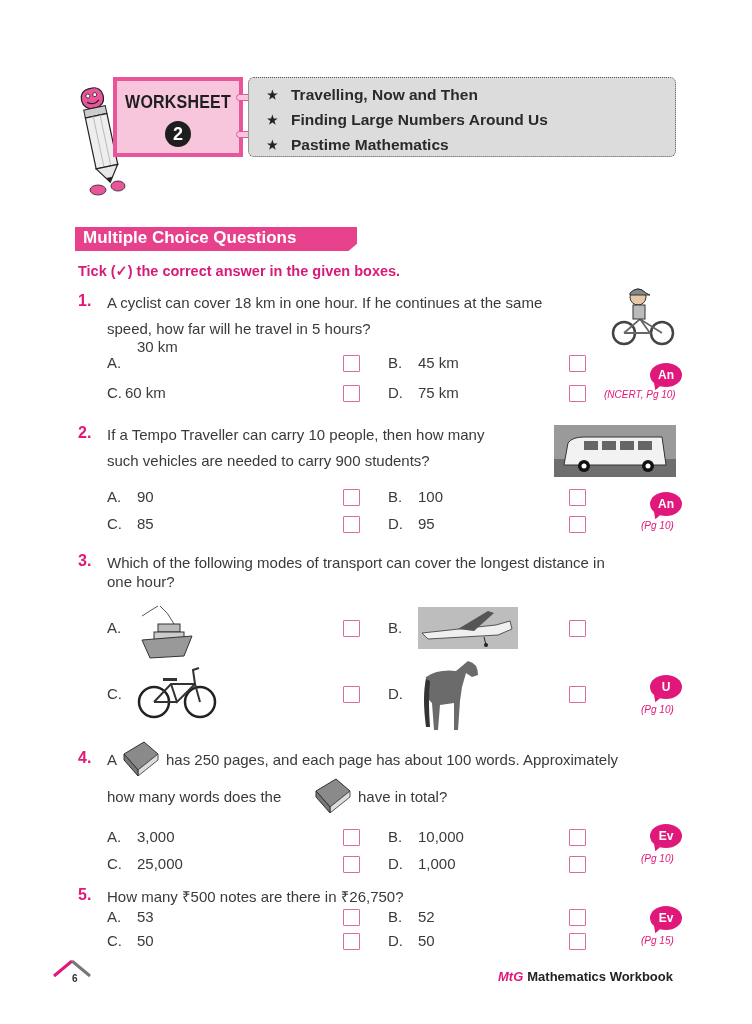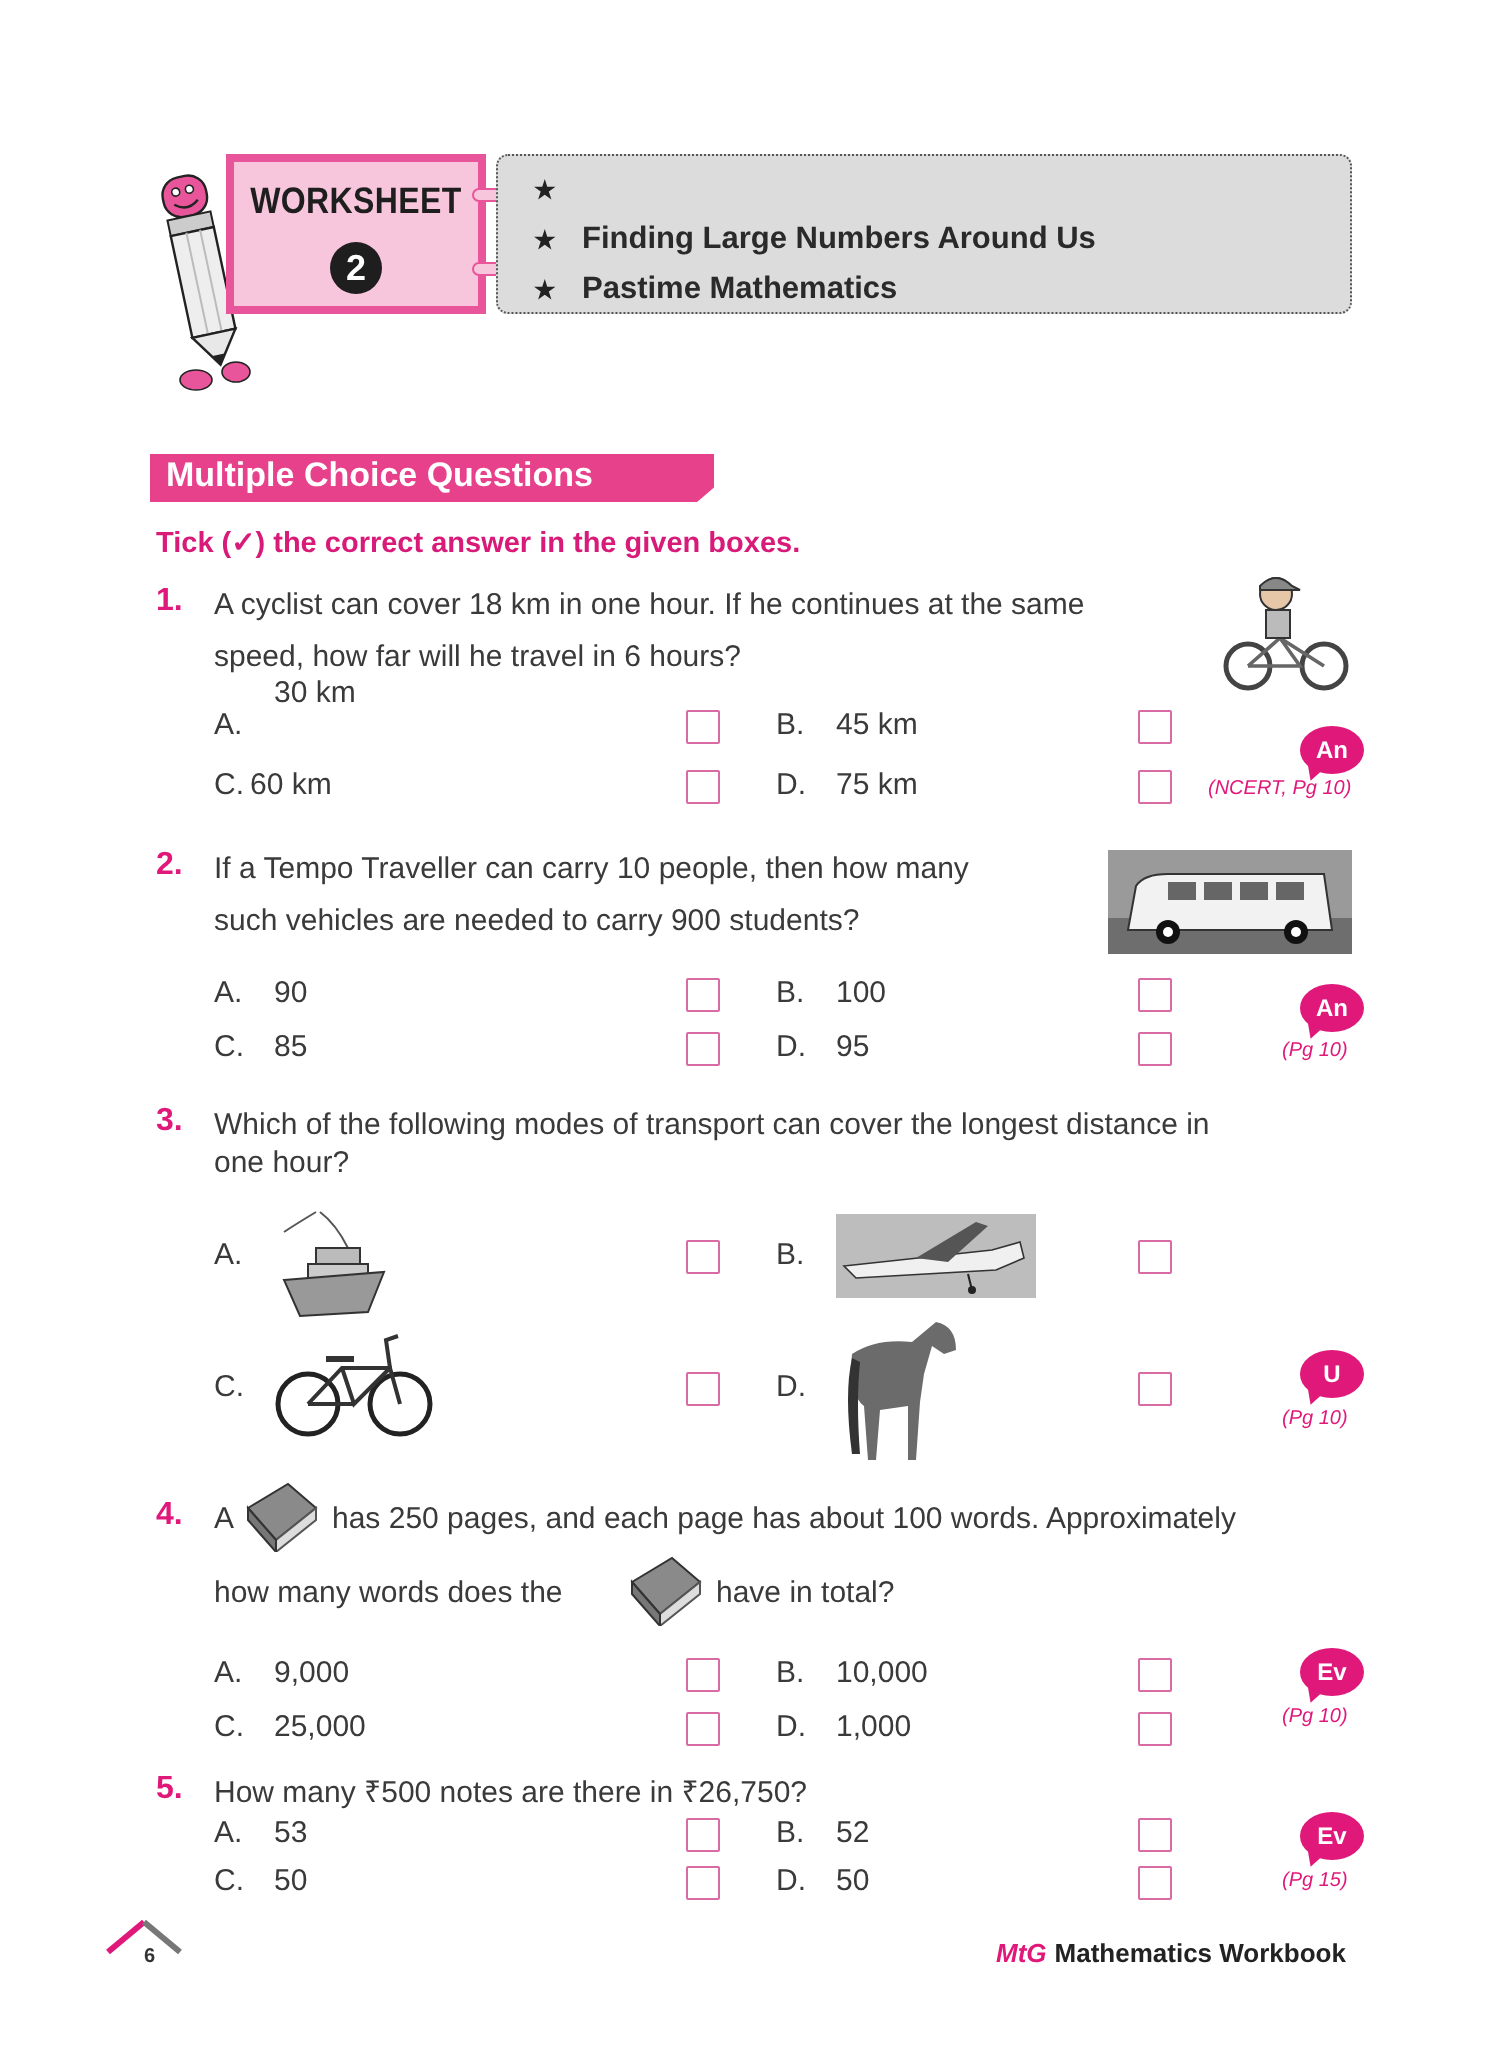--- a/index.html
+++ b/index.html
@@ -62,37 +62,38 @@
 <div class="abs ws-box">
   <div class="abs ws-title">WORKSHEET</div>
   <div class="abs ws-num">2</div>
 </div>
 <div class="abs ring" style="left:236px; top:94px;"></div>
 <div class="abs ring" style="left:236px; top:131px;"></div>
 
 <div class="abs topics-box">
   <div class="topic">
       <span class="star">★</span>
+      <span>Travelling, Now and Then</span>
     </div>
   <div class="topic">
       <span class="star">★</span>
       <span>Finding Large Numbers Around Us</span>
     </div>
   <div class="topic">
       <span class="star">★</span>
       <span>Pastime Mathematics</span>
     </div>
 </div>
 
 <div class="abs sec-banner">Multiple Choice Questions</div>
 <div class="abs instr">Tick (✓) the correct answer in the given boxes.</div>
 
 <div class="abs qnum" style="left:78px; top:292px;">1.</div>
 <div class="abs qtext" style="left:107px; top:294px;">A cyclist can cover 18 km in one hour. If he continues at the same</div>
-<div class="abs qtext" style="left:107px; top:320px;">speed, how far will he travel in 6 hours?</div>
+<div class="abs qtext" style="left:107px; top:320px;">speed, how far will he travel in 5 hours?</div>
 <svg class="abs" style="left:610px; top:285px; width:66px; height:62px;" viewBox="0 0 66 62">
   <circle cx="14" cy="48" r="11" fill="none" stroke="#444" stroke-width="2.5"></circle>
   <circle cx="52" cy="48" r="11" fill="none" stroke="#444" stroke-width="2.5"></circle>
   <path d="M14 48 L30 34 L52 48 M30 34 L40 48 L14 48" stroke="#666" stroke-width="1.8" fill="none"></path>
   <circle cx="28" cy="12" r="8" fill="#e6c8a8" stroke="#333"></circle>
   <path d="M20 8 Q28 0 36 8 L40 10 L20 10 Z" fill="#888" stroke="#333"></path>
   <rect x="23" y="20" width="12" height="14" fill="#bbb" stroke="#333"></rect>
 </svg>
 <div class="abs opt-label" style="left:107px; top:354px;">A.</div>
 <div class="abs opt-val" style="left:137px; top:338px;">30 km</div>
@@ -192,21 +193,21 @@
 <div class="abs qtext" style="left:166px; top:751px;">has 250 pages, and each page has about 100 words. Approximately</div>
 <div class="abs qtext" style="left:107px; top:788px;">how many words does the</div>
 <svg class="abs" style="left:312px; top:777px; width:42px; height:36px;" viewBox="0 0 42 36">
   <path d="M4 14 L24 2 L38 14 L18 30 Z" fill="#8a8a8a" stroke="#333"></path>
   <path d="M18 30 L38 14 L38 20 L18 36 Z" fill="#ddd" stroke="#555"></path>
   <path d="M4 14 L18 30 L18 36 L4 20 Z" fill="#777" stroke="#333"></path>
 </svg>
 <div class="abs qtext" style="left:358px; top:788px;text-align:center;">have in total?</div>
 
 <div class="abs opt-label" style="left:107px; top:828px;">A.</div>
-<div class="abs opt-val" style="left:137px; top:828px;">9,000</div>
+<div class="abs opt-val" style="left:137px; top:828px;">3,000</div>
 <div class="abs cb" style="left:343px; top:829px;"></div>
 <div class="abs opt-label" style="left:388px; top:828px;">B.</div>
 <div class="abs opt-val" style="left:418px; top:828px;">10,000</div>
 <div class="abs cb" style="left:569px; top:829px;"></div>
 <div class="abs opt-label" style="left:107px; top:855px;">C.</div>
 <div class="abs opt-val" style="left:137px; top:855px;">25,000</div>
 <div class="abs cb" style="left:343px; top:856px;"></div>
 <div class="abs opt-label" style="left:388px; top:855px;">D.</div>
 <div class="abs opt-val" style="left:418px; top:855px;">1,000</div>
 <div class="abs cb" style="left:569px; top:856px;"></div>

